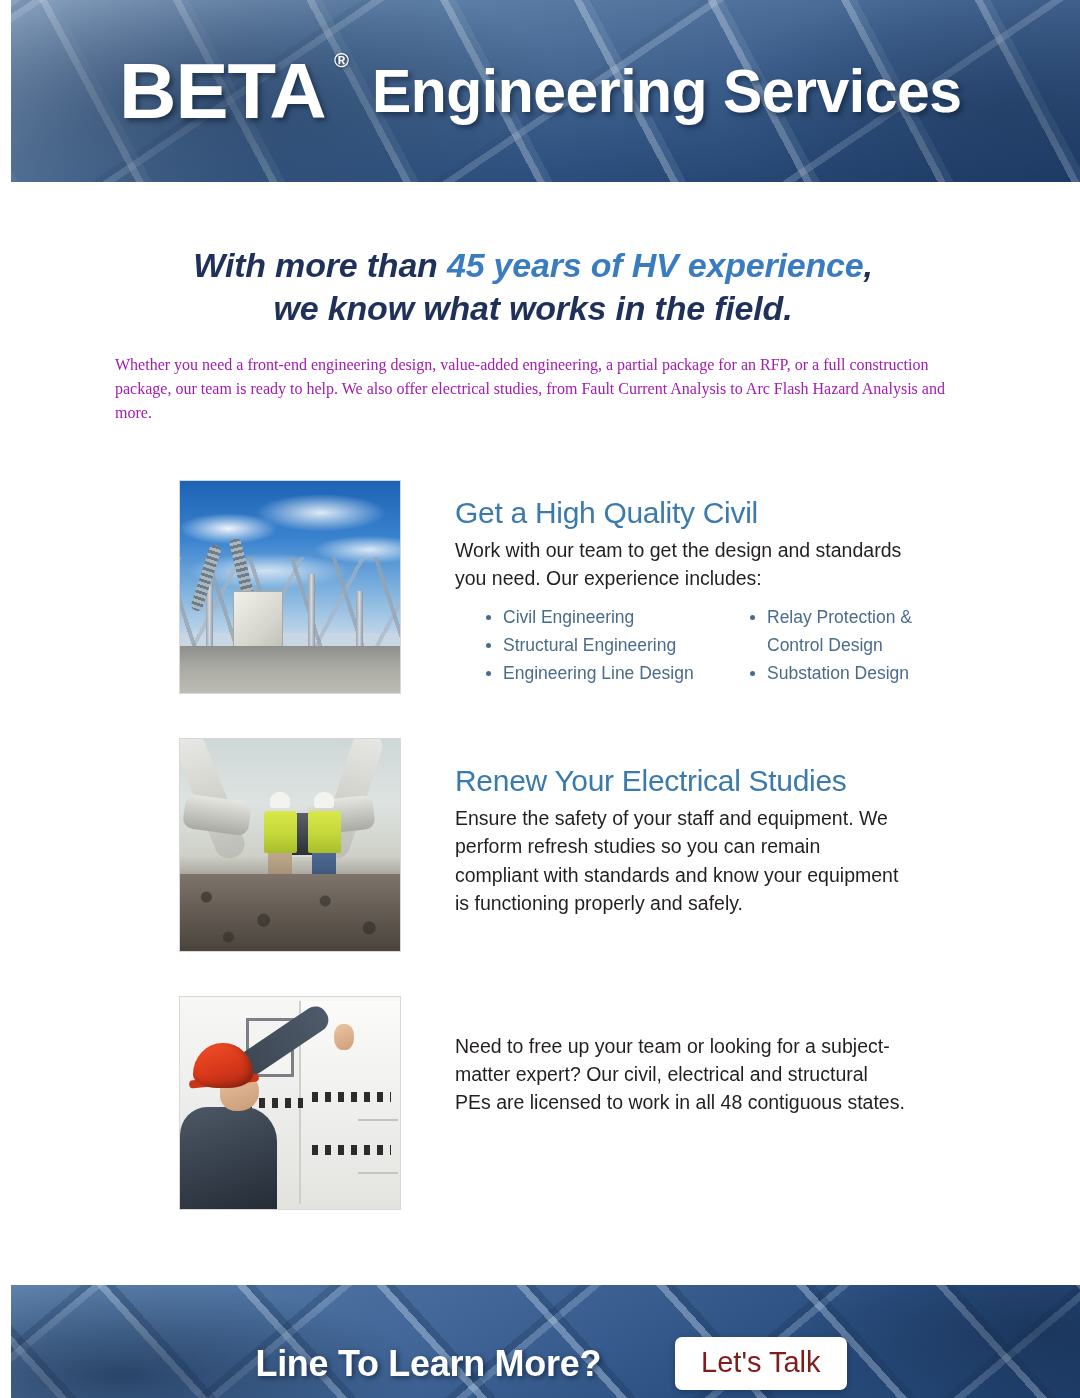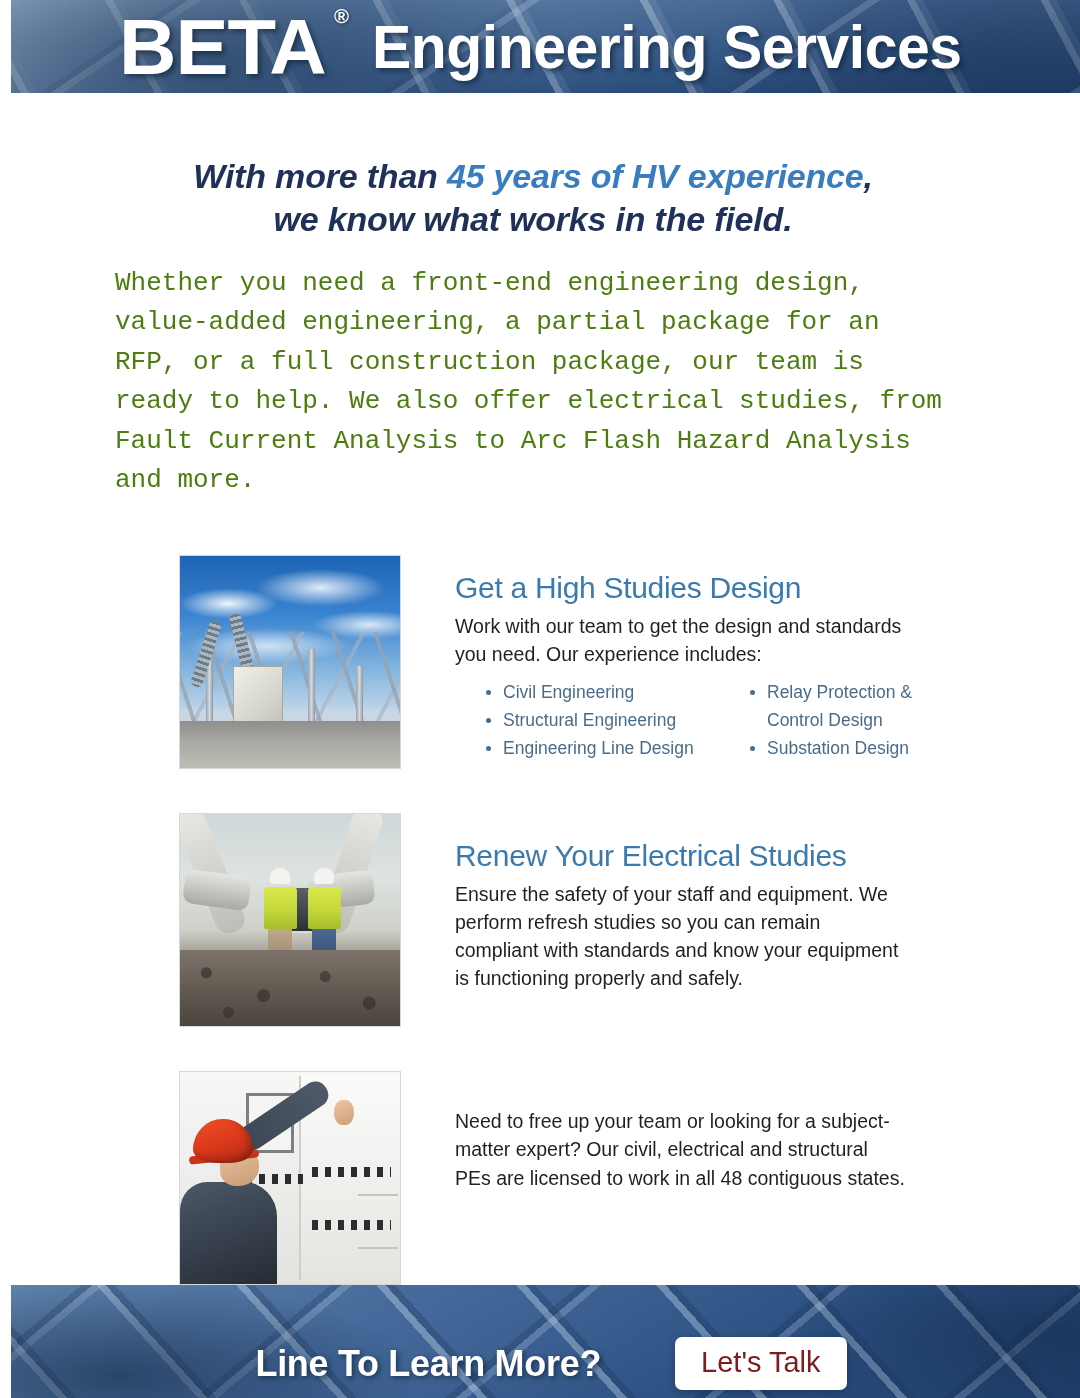--- a/index.html
+++ b/index.html
@@ -129,24 +129,24 @@
     font-size: 34px;
     line-height: 1.26;
     color: #1f3159;
     letter-spacing: -0.2px;
     padding: 0 78px;
   }
   .headline .accent { color: #3a7cc0; }
 
   .intro-body {
     margin-top: 23px;
-    font-family: Liberation Mono, monospace;
-    font-size: 26px;
+    font-family: Liberation Serif, serif;
+    font-size: 16px;
     line-height: 1.52;
-    color: #4d7c0f;
+    color: #a21caf;
     max-width: 862px;
   }
 
   
   .features {
     margin-top: 54px;
     padding: 0 104px 0 168px;
   }
   .feature {
     display: flex;
@@ -480,21 +480,21 @@
           <div class="gear"></div>
           <div class="post1"></div>
           <div class="post2"></div>
           <div class="post3"></div>
           <div class="ins1"></div>
           <div class="ins2"></div>
           <div class="box"></div>
           <div class="ground"></div>
         </div>
         <div class="ftext pad-a">
-          <h3 class="fheading">Get a High Studies Design</h3>
+          <h3 class="fheading">Get a High Quality Civil</h3>
           <p class="fbody">Work with our team to get the design and standards you need. Our experience includes:</p>
           <div class="bullet-cols">
             <div class="bcol col-left">
               <ul>
                 <li>Civil Engineering</li>
                 <li>Structural Engineering</li>
                 <li>Engineering Line Design</li>
               </ul>
             </div>
             <div class="bcol col-right">

